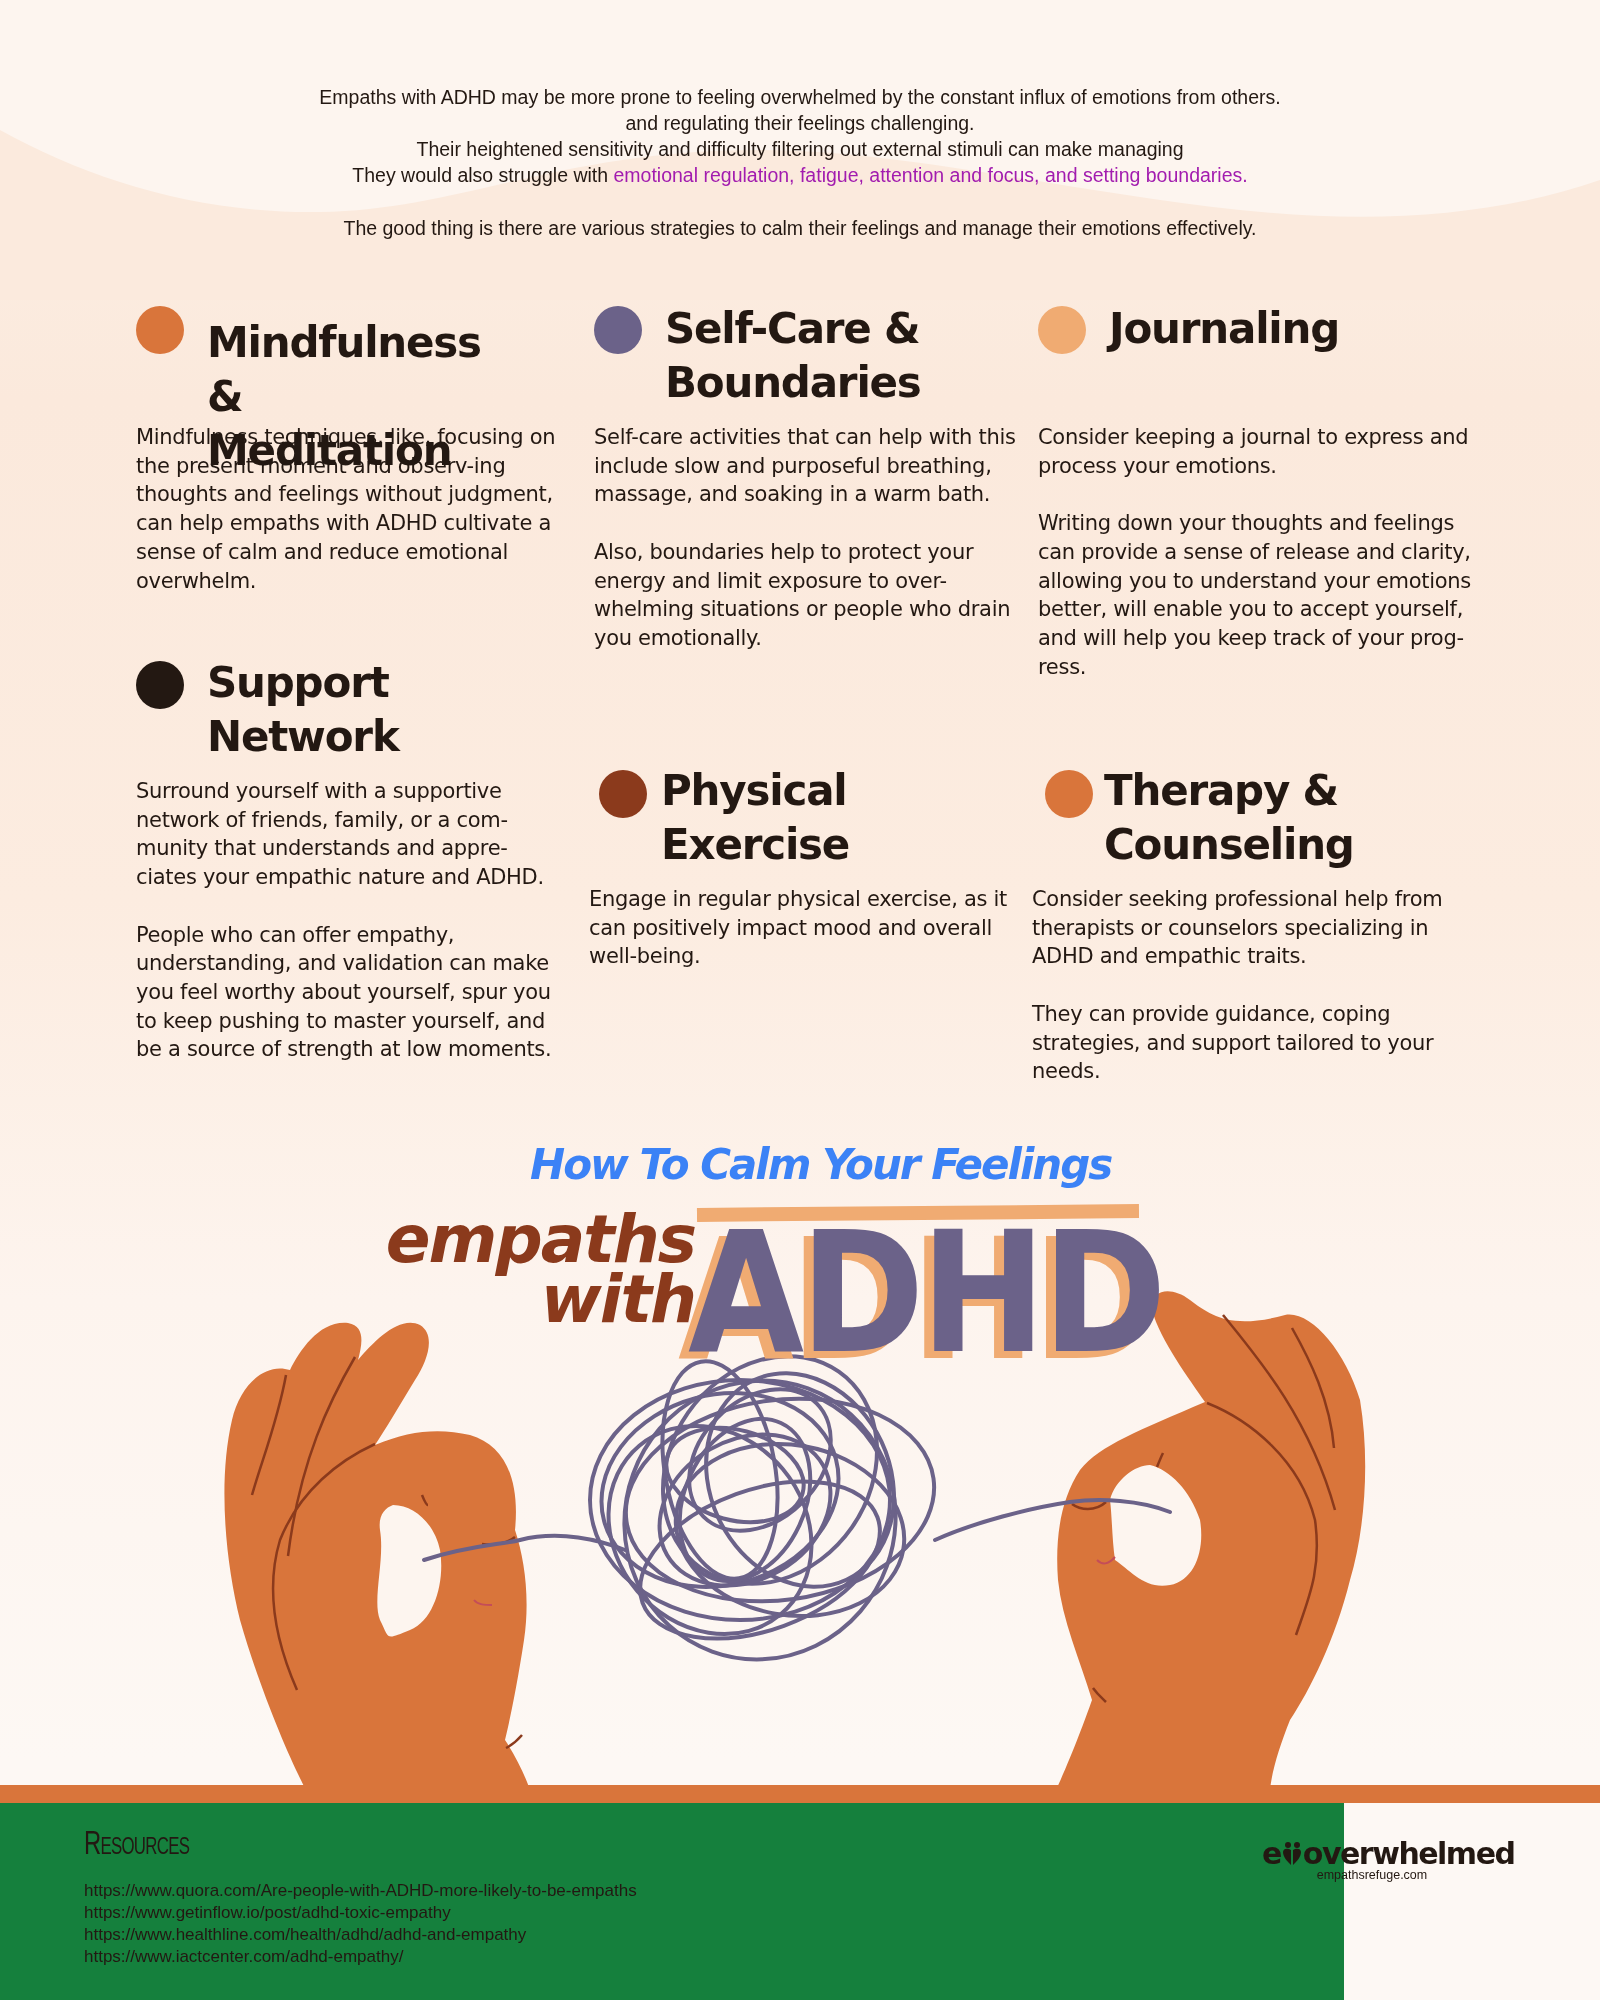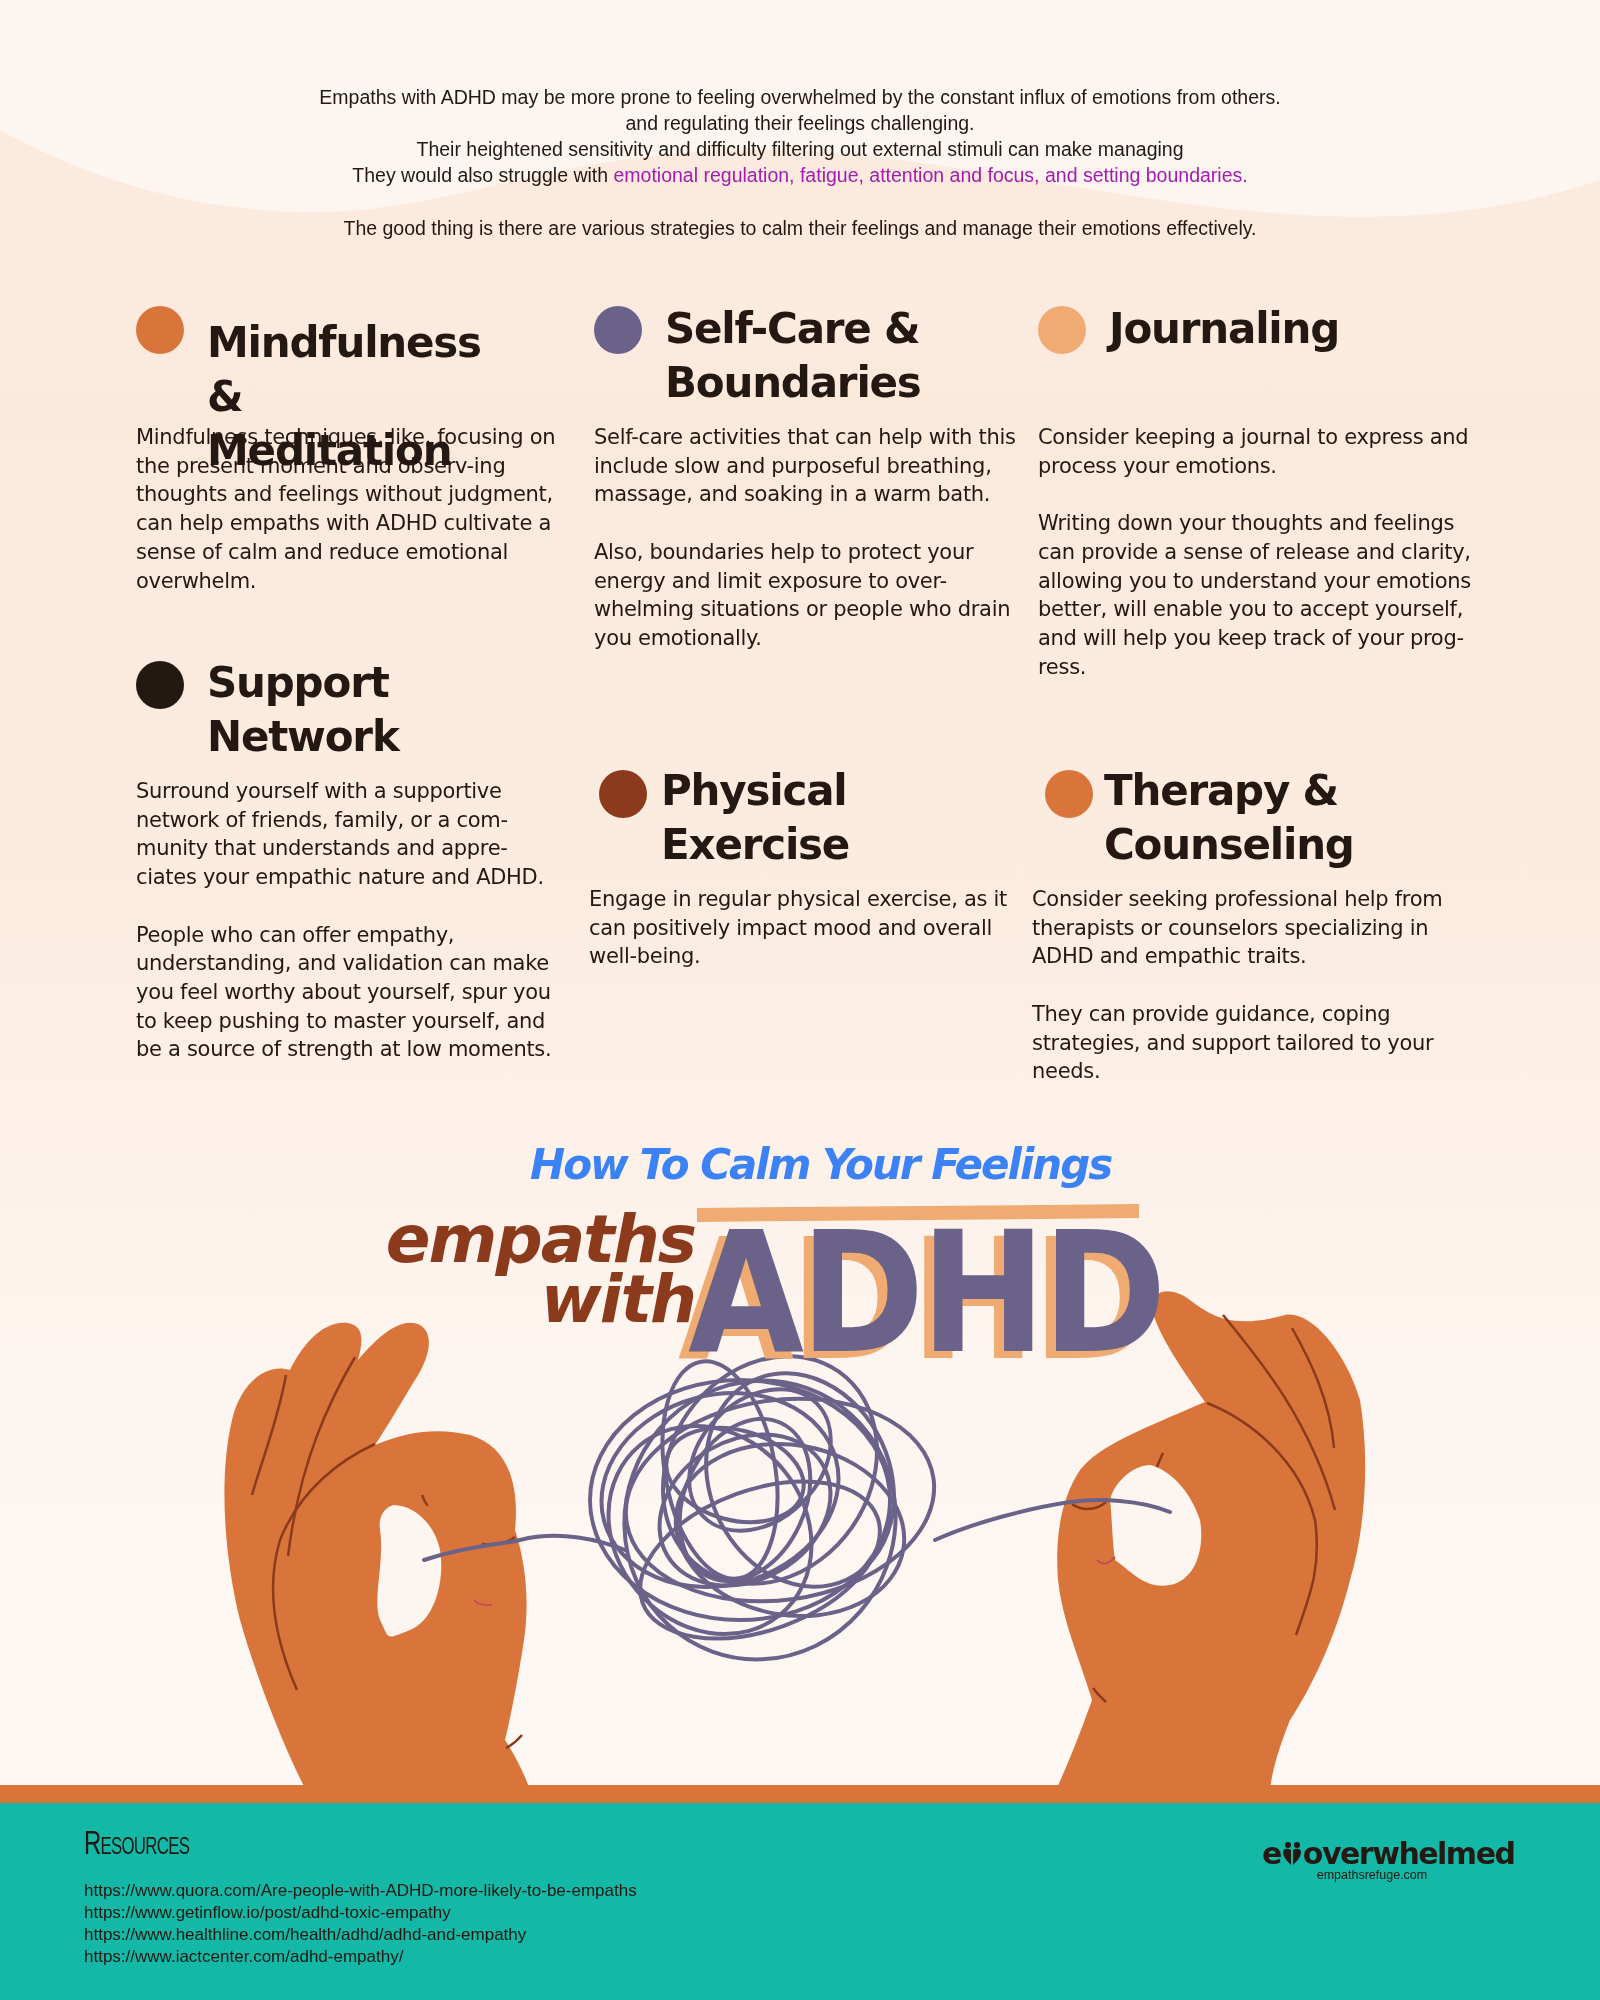--- a/index.html
+++ b/index.html
@@ -47,21 +47,21 @@
   .adhd {
     position: relative; font-family: "DejaVu Sans", sans-serif; font-weight: bold; font-size: 150px;
     line-height: 120px; letter-spacing: -4px; color: #6b6289;
     text-shadow: -10px 6px 0 #f0ab72;
     transform: scaleY(1.12); transform-origin: top left;
   }
 
   .illustration { position: absolute; left: 0; top: 1290px; width: 1600px; height: 520px; z-index: 2; }
 
   .footer-top { position: absolute; left: 0; top: 1785px; width: 1600px; height: 18px; background: #d9753b; z-index: 3; }
-  .footer { position: absolute; left: 0; top: 1803px; width: 1600px; height: 197px; background: #14b8a6; z-index: 3; }
+  .footer { position: absolute; left: 0; top: 1803px; width: 1344px; height: 197px; background: #15803d; z-index: 3; }
   .res-title {
     position: absolute; left: 84px; top: 20px; font-family: "Liberation Sans", sans-serif; font-size: 34px;
     color: #231812; letter-spacing: -1px; transform: scaleX(0.7); transform-origin: left top; font-variant: small-caps;
   }
   .res-list { position: absolute; left: 84px; top: 77px; list-style: none; }
   .res-list li {
     font-family: "Liberation Sans", sans-serif; font-size: 17px; line-height: 22px; color: #231812;
   }
   .res-list li a { color: inherit; text-decoration: none; }
   .logo { position: absolute; left: 1262px; top: 33px; width: 220px; text-align: center; }

